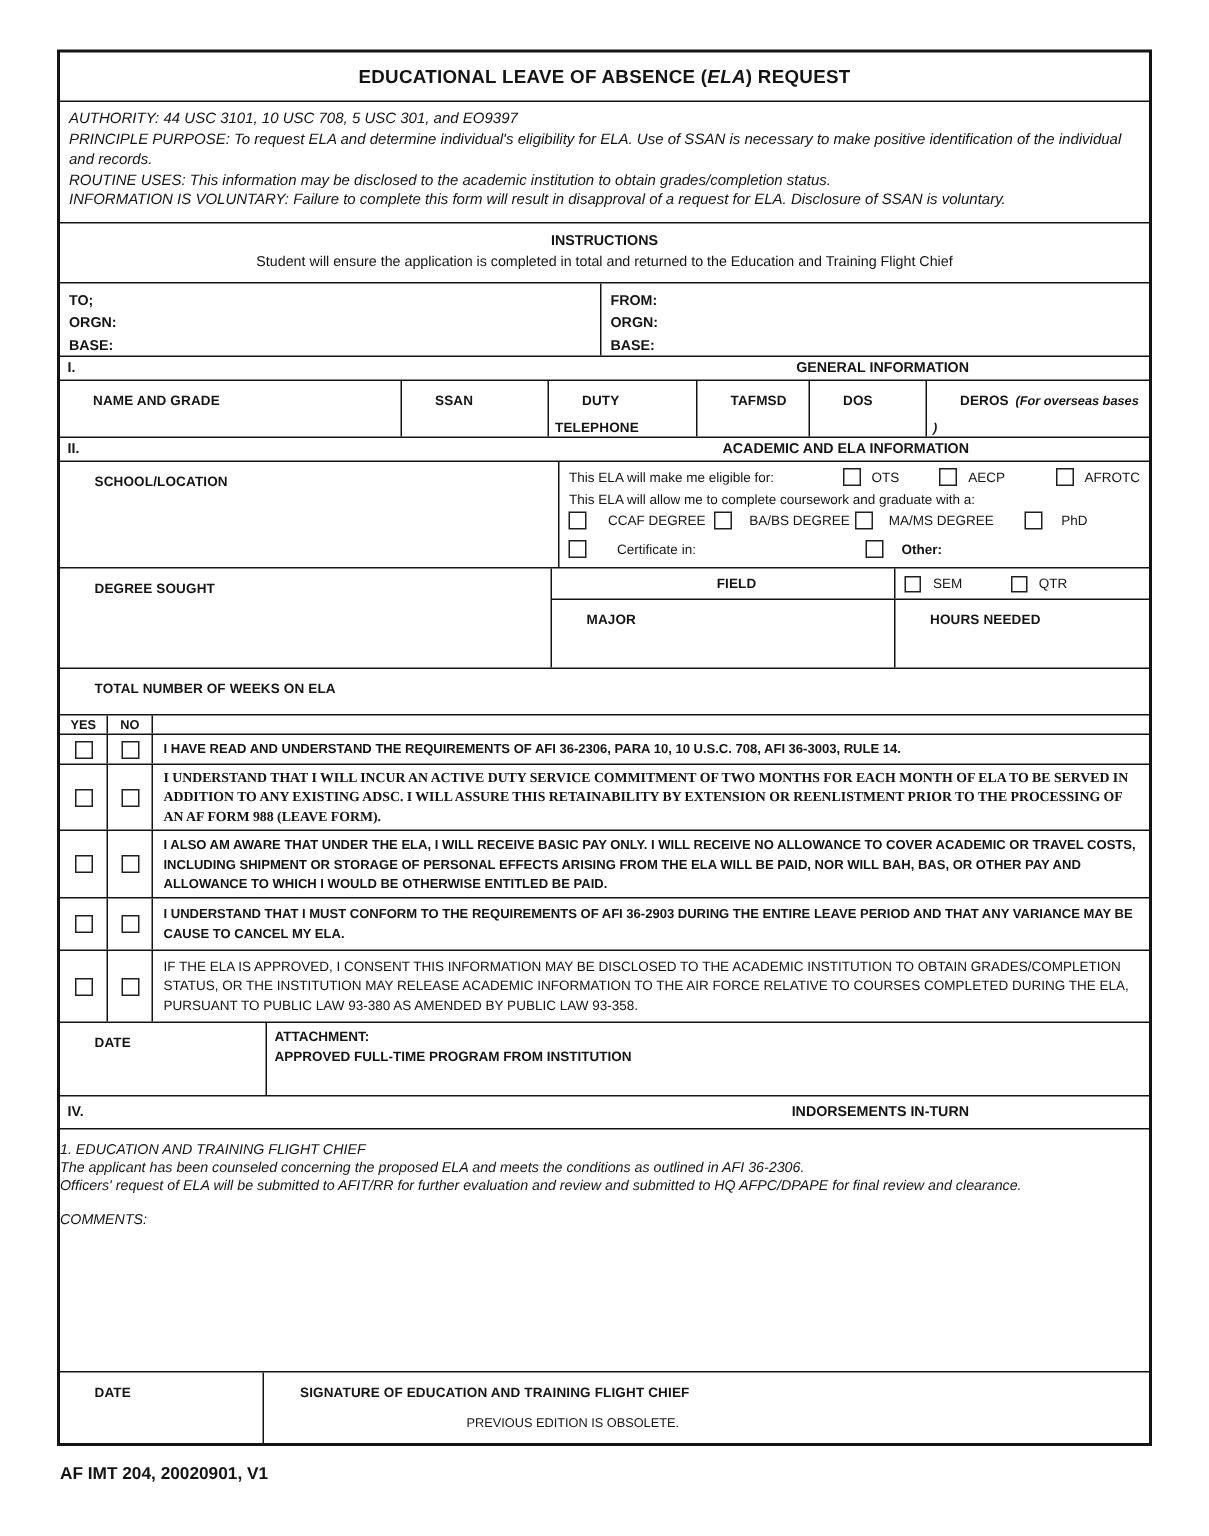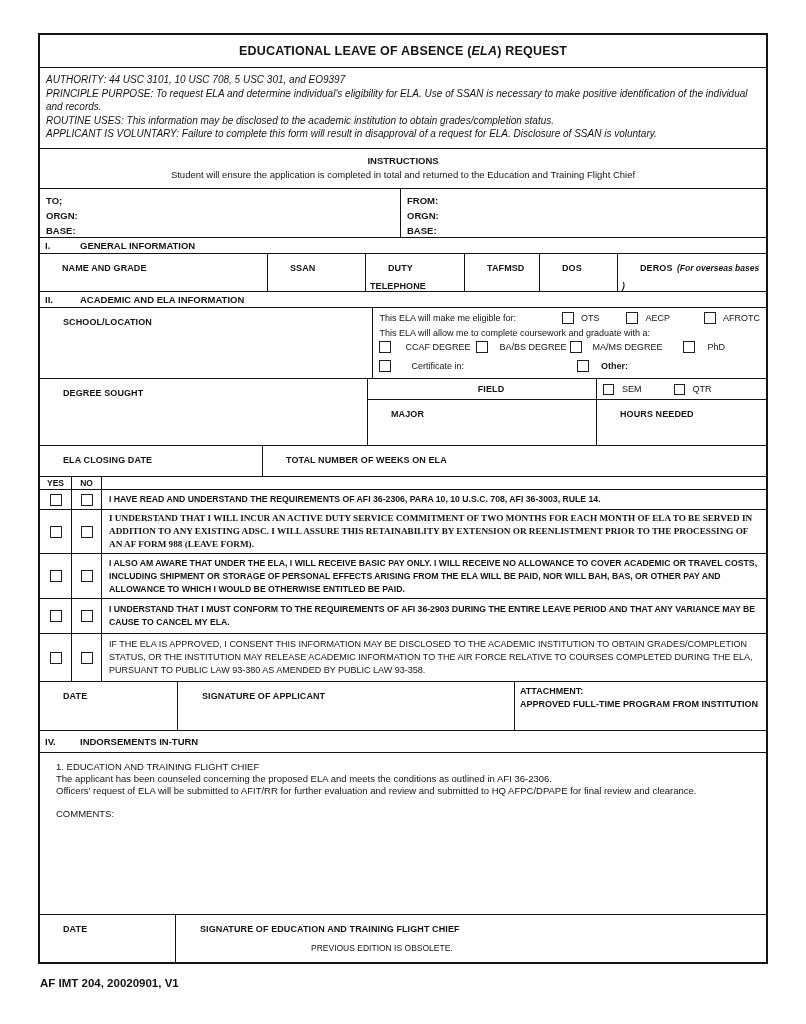--- a/index.html
+++ b/index.html
@@ -24,21 +24,21 @@
   .instr-row{ height:40px; flex-direction:column; align-items:center; padding-top:6px; }
   .instr-h{ font-size:9.5px; font-weight:bold; }
   .instr-b{ font-size:9.5px; margin-top:3px; }
   
   .tofrom-row{ height:49px; }
   .tf-cell{ width:361px; padding:4px 6px; }
   .tf-cell div{ font-size:9.5px; font-weight:bold; line-height:15px; }
   
   .sechdr{ height:16px; align-items:center; }
   .sec-num{ font-size:9.5px; font-weight:bold; padding-left:5px; }
-  .sec-title{ position:absolute; left:0; right:120px; text-align:left; font-size:9.5px; font-weight:bold;margin-left:40px; }
+  .sec-title{ position:absolute; left:0; right:120px; text-align:right; font-size:9.5px; font-weight:bold; }
   
   .geninfo-row{ height:38px; }
   .gi-c{ padding:3px 4px; }
   .note-it{ font-style:italic; font-weight:bold; font-size:8.5px; }
   
   .cb{ display:inline-block; width:12px; height:12px; border:1.5px solid #202020; background:#fff; vertical-align:middle; flex:none; }
   .cb.small{ width:11px; height:11px; }
   
   .school-row{ height:71px; }
   .school-left{ width:376px; padding:3px 5px; }
@@ -63,21 +63,21 @@
   .cond-text.serif{ font-family:"Liberation Serif", serif; font-size:9.2px; }
   .cond-text.normal{ font-weight:normal; font-size:9px; }
   
   .datesig-row{ height:49px; }
   .ds-date{ width:138px; padding:3px 5px; }
   .ds-sig{ width:337px; padding:3px 6px; }
   .ds-att{ flex:1; padding:3px 0 3px 5px; }
   .ds-att div{ font-size:9px; font-weight:bold; line-height:12.5px; white-space:nowrap; }
   
   .sec4hdr{ height:22px; align-items:center; }
-  .sec4-body{ height:162px; display:block; padding:8px 6px 0 16px; font-size:9.5px; line-height:12px; }
+  .sec4-body{ height:162px; display:block; padding:8px 6px 0 0; font-size:9.5px; line-height:12px;font-style:italic; }
   .sec4-body .cmts{ margin-top:11px; }
   .datesig2-row{ height:47px; }
   .ds2-date{ width:136px; padding:3px 5px; }
   .ds2-sig{ flex:1; padding:3px 6px; }
   
   .footer-id{ position:absolute; left:40px; top:977px; font-size:11.5px; font-weight:bold; }
   .footer-note{ position:absolute; left:311px; top:943px; font-size:8.5px; }
 </style>
 </head>
 <body>
@@ -86,21 +86,21 @@
   <div class="form">
 
     <div class="row title-row">
       <div class="title"><span>EDUCATIONAL LEAVE OF ABSENCE (</span><span class="it">ELA</span><span>) REQUEST</span></div>
     </div>
 
     <div class="row auth-row">
       <div>AUTHORITY: 44 USC 3101, 10 USC 708, 5 USC 301, and EO9397</div>
       <div>PRINCIPLE PURPOSE: To request ELA and determine individual's eligibility for ELA. Use of SSAN is necessary to make positive identification of the individual and records.</div>
       <div>ROUTINE USES: This information may be disclosed to the academic institution to obtain grades/completion status.</div>
-      <div>APPLICANT IS VOLUNTARY: Failure to complete this form will result in disapproval of a request for ELA. Disclosure of SSAN is voluntary.</div>
+      <div>INFORMATION IS VOLUNTARY: Failure to complete this form will result in disapproval of a request for ELA. Disclosure of SSAN is voluntary.</div>
     </div>
 
     <div class="row instr-row">
       <div class="instr-h">INSTRUCTIONS</div>
       <div class="instr-b">Student will ensure the application is completed in total and returned to the Education and Training Flight Chief</div>
     </div>
 
     <div class="row tofrom-row">
       <div class="cell tf-cell">
         <div>TO;</div>
@@ -182,21 +182,20 @@
           </div>
         </div>
         <div class="major-sub">
           <div class="cell major-cell"><span class="lbl">MAJOR</span></div>
           <div class="cell end" style="flex:1;padding:3px 5px"><span class="lbl">HOURS NEEDED</span></div>
         </div>
       </div>
     </div>
 
     <div class="row ela-row">
-      <div class="cell" style="width:223px;padding:3px 5px"><span class="lbl">ELA CLOSING DATE</span></div>
       <div class="cell end" style="flex:1;padding:3px 5px"><span class="lbl">TOTAL NUMBER OF WEEKS ON ELA</span></div>
     </div>
 
 
     <div class="row yesno-row">
       <div class="cell yn-h">YES</div>
       <div class="cell yn-h yn-h2">NO</div>
       <div class="cell end" style="flex:1"></div>
     </div>
 
@@ -245,21 +244,20 @@
           <span class="cb"></span>
         </div>
       <div class="cell yn yn2">
           <span class="cb"></span>
         </div>
       <div class="cell end cond-text normal">IF THE ELA IS APPROVED, I CONSENT THIS INFORMATION MAY BE DISCLOSED TO THE ACADEMIC INSTITUTION TO OBTAIN GRADES/COMPLETION STATUS, OR THE INSTITUTION MAY RELEASE ACADEMIC INFORMATION TO THE AIR FORCE RELATIVE TO COURSES COMPLETED DURING THE ELA, PURSUANT TO PUBLIC LAW 93-380 AS AMENDED BY PUBLIC LAW 93-358.</div>
     </div>
 
     <div class="row datesig-row">
       <div class="cell ds-date"><span class="lbl">DATE</span></div>
-      <div class="cell ds-sig"><span class="lbl">SIGNATURE OF APPLICANT</span></div>
       <div class="cell end ds-att">
         <div>ATTACHMENT:</div>
         <div>APPROVED FULL-TIME PROGRAM FROM INSTITUTION</div>
       </div>
     </div>
 
     <div class="row sechdr sec4hdr">
       <span class="sec-num">IV.</span>
       <span class="sec-title">INDORSEMENTS IN-TURN</span>
     </div>

